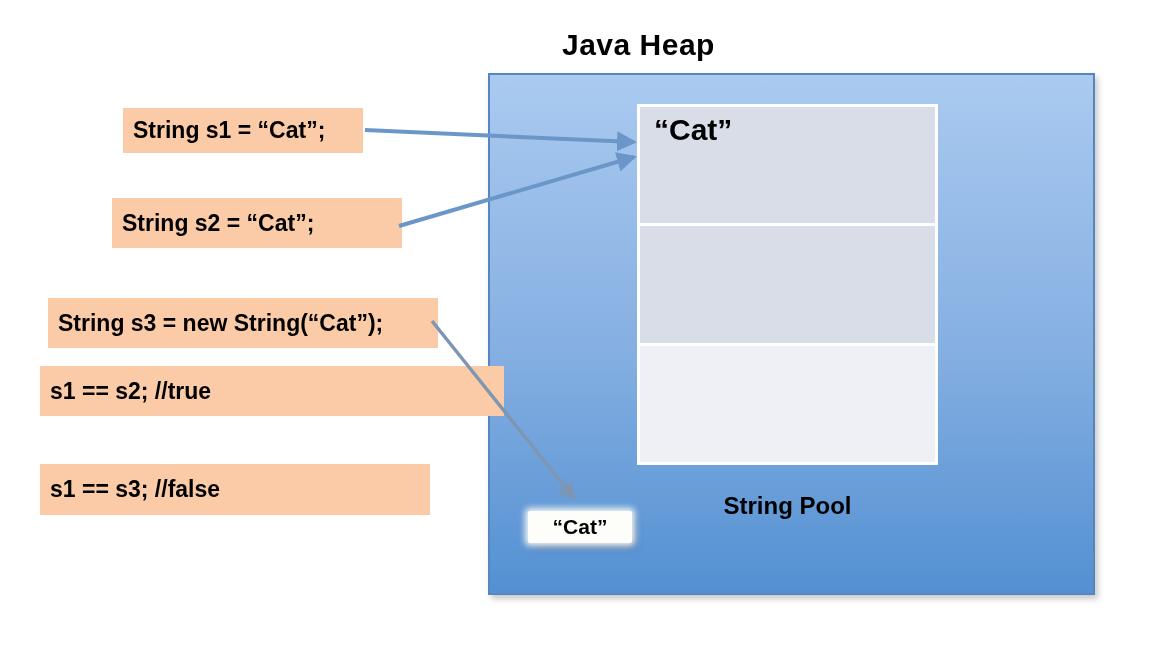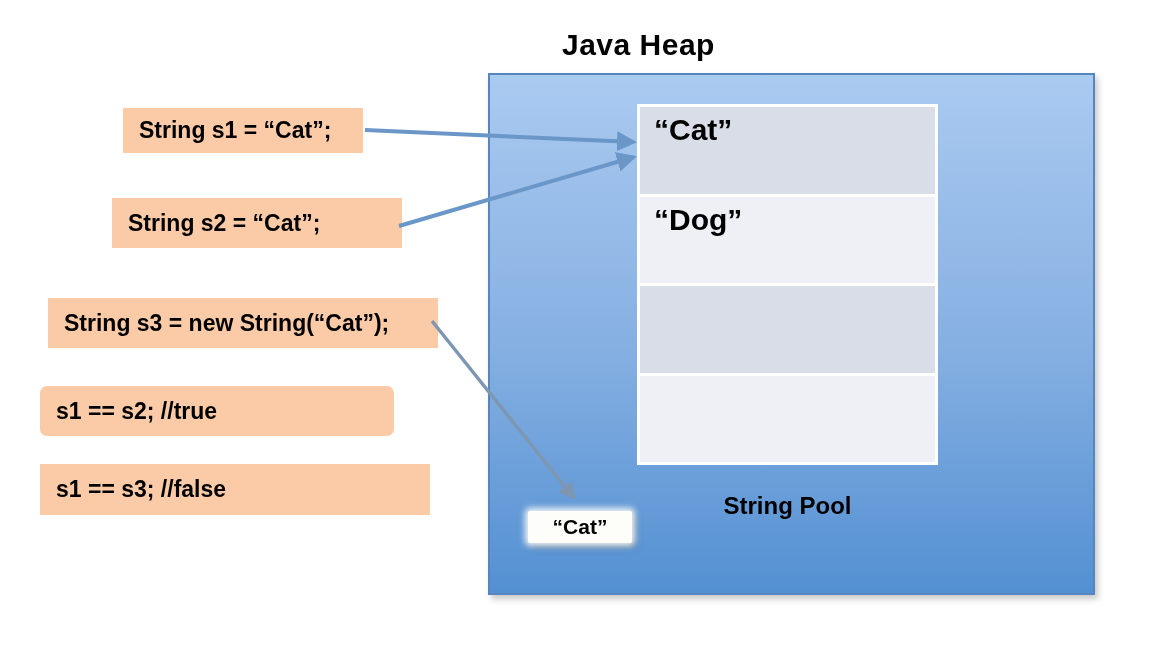--- a/index.html
+++ b/index.html
@@ -65,51 +65,50 @@
     align-items: center;
     justify-content: center;
     font-size: 21px;
     font-weight: 600;
   }
   .code-box {
     position: absolute;
     background: #FACBA6;
     display: flex;
     align-items: center;
-    padding-left: 16px;
+    padding-left: 10px;
     box-sizing: border-box;
     font-size: 23px;
     font-weight: 600;
     white-space: nowrap;
   }
   .box-s1 { left: 123px; top: 108px; width: 240px; height: 45px; }
   .box-s2 { left: 112px; top: 198px; width: 290px; height: 50px; }
   .box-s3 { left: 40px;  top: 298px; width: 390px; height: 50px; margin-left: 8px; }
-  .box-c1 { left: 40px;  top: 386px; width: 354px; height: 50px; border-radius: 7px; }
+  .box-c1 { left: 40px;  top: 366px; width: 464px; height: 50px; }
   .box-c2 { left: 40px;  top: 464px; width: 390px; height: 51px; }
   .arrows {
     position: absolute;
     left: 0; top: 0;
     width: 1168px; height: 648px;
     pointer-events: none;
     z-index: 10;
   }
 </style>
 </head>
 <body>
 
 <div id="canvas">
 
   <div class="title">Java Heap</div>
 
   <div class="heap"></div>
 
   <div class="pool-table">
     <div class="pool-row row-dark">“Cat”</div>
-    <div class="pool-row row-light">“Dog”</div>
     <div class="pool-row row-dark"></div>
     <div class="pool-row row-light"></div>
   </div>
 
   <div class="pool-label">String Pool</div>
 
   <div class="heap-cat-chip">“Cat”</div>
 
   <div class="code-box box-s1">String s1 = “Cat”;</div>
   <div class="code-box box-s2">String s2 = “Cat”;</div>

